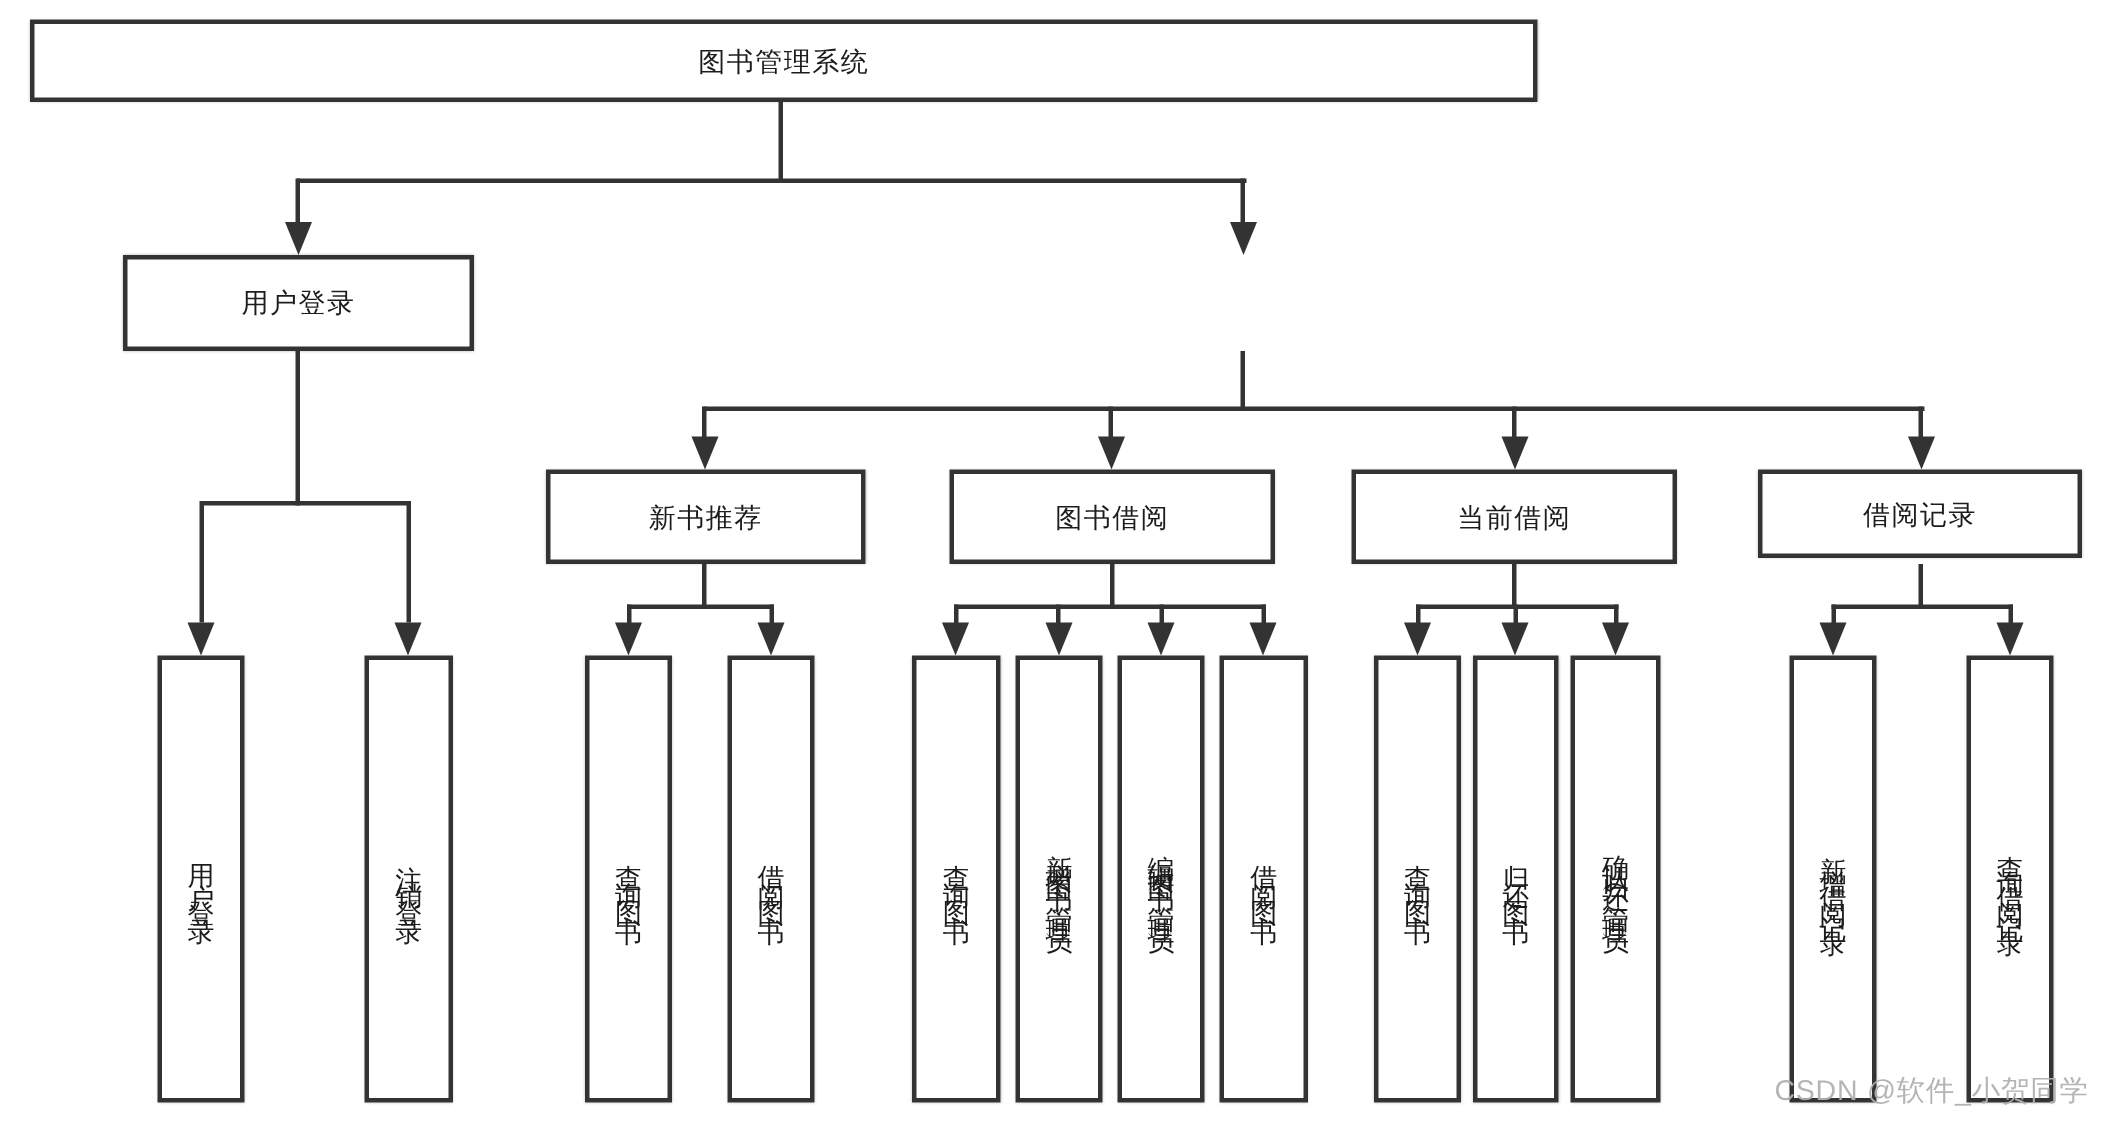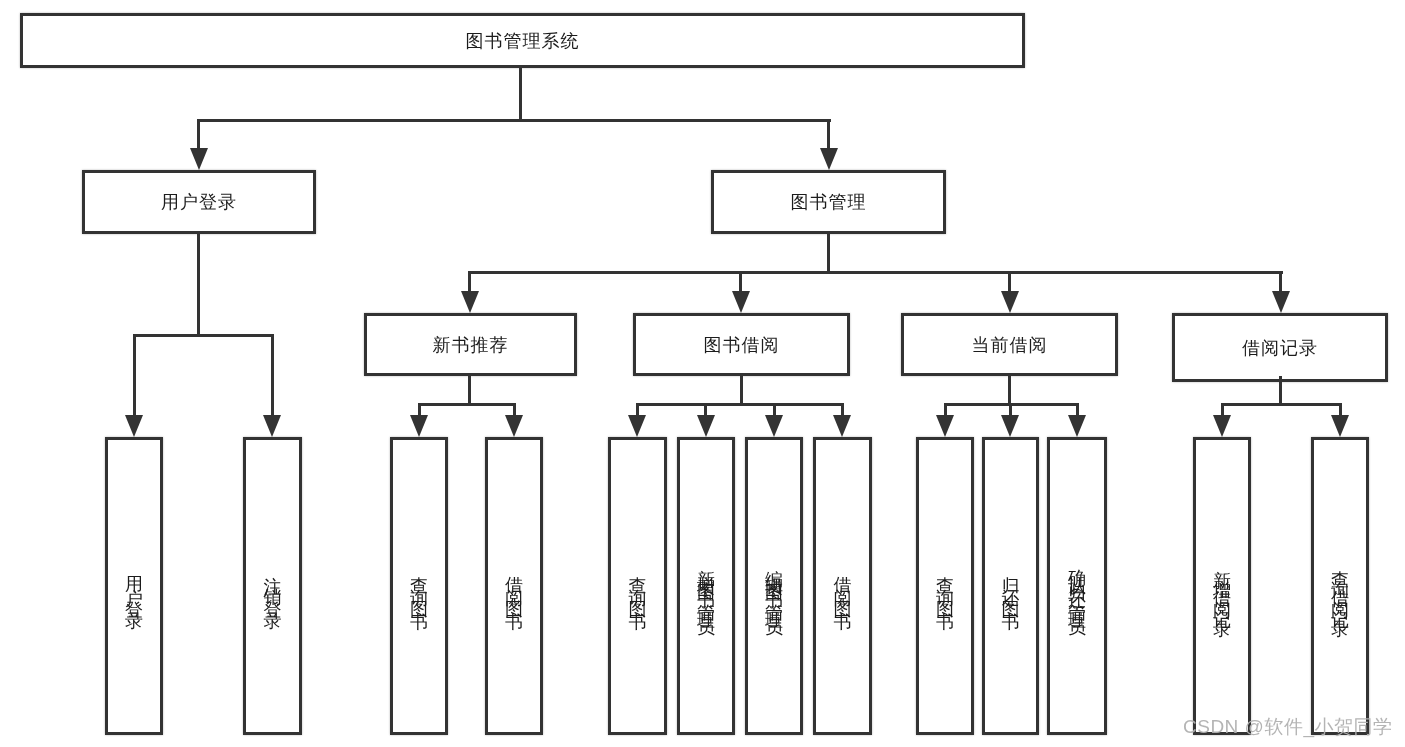--- a/index.html
+++ b/index.html
@@ -64,23 +64,20 @@
   <div class="ln" style="left:519px;top:68px;width:3px;height:54px;"></div>
   <div class="ln" style="left:198px;top:119px;width:633px;height:3px;"></div>
   <div class="ln" style="left:197px;top:119px;width:3px;height:33px;"></div>
   <div class="arw" style="left:190px;top:148px;"></div>
   <div class="ln" style="left:827px;top:119px;width:3px;height:33px;"></div>
   <div class="arw" style="left:820px;top:148px;"></div>
 
   <div class="node node-h" style="left:82px;top:170px;width:234px;height:64px;">
     <span>用户登录</span>
   </div>
-  <div class="node node-h" style="left:711px;top:170px;width:235px;height:64px;">
-    <span>图书管理</span>
-  </div>
 
   <div class="ln" style="left:197px;top:234px;width:3px;height:103px;"></div>
   <div class="ln" style="left:134px;top:334px;width:140px;height:3px;"></div>
   <div class="ln" style="left:133px;top:334px;width:3px;height:81px;"></div>
   <div class="arw" style="left:125px;top:415px;"></div>
   <div class="ln" style="left:271px;top:334px;width:3px;height:81px;"></div>
   <div class="arw" style="left:263px;top:415px;"></div>
 
   <div class="ln" style="left:827px;top:234px;width:3px;height:40px;"></div>
   <div class="ln" style="left:469px;top:271px;width:814px;height:3px;"></div>
@@ -95,21 +92,21 @@
 
   <div class="node node-h" style="left:364px;top:313px;width:213px;height:63px;text-align:center;">
     <span>新书推荐</span>
   </div>
   <div class="node node-h" style="left:901px;top:313px;width:217px;height:63px;">
     <span>当前借阅</span>
   </div>
   <div class="node node-h" style="left:633px;top:313px;width:217px;height:63px;">
     <span>图书借阅</span>
   </div>
-  <div class="node node-h" style="left:1172px;top:313px;width:216px;height:69px;text-align:right;">
+  <div class="node node-h" style="left:1172px;top:313px;width:216px;height:59px;text-align:right;">
     <span>借阅记录</span>
   </div>
 
   <div class="ln" style="left:468px;top:376px;width:3px;height:30px;"></div>
   <div class="ln" style="left:418px;top:403px;width:98px;height:3px;"></div>
   <div class="ln" style="left:418px;top:403px;width:3px;height:14px;"></div>
   <div class="arw" style="left:410px;top:415px;"></div>
   <div class="ln" style="left:513px;top:403px;width:3px;height:14px;"></div>
   <div class="arw" style="left:505px;top:415px;"></div>
 

